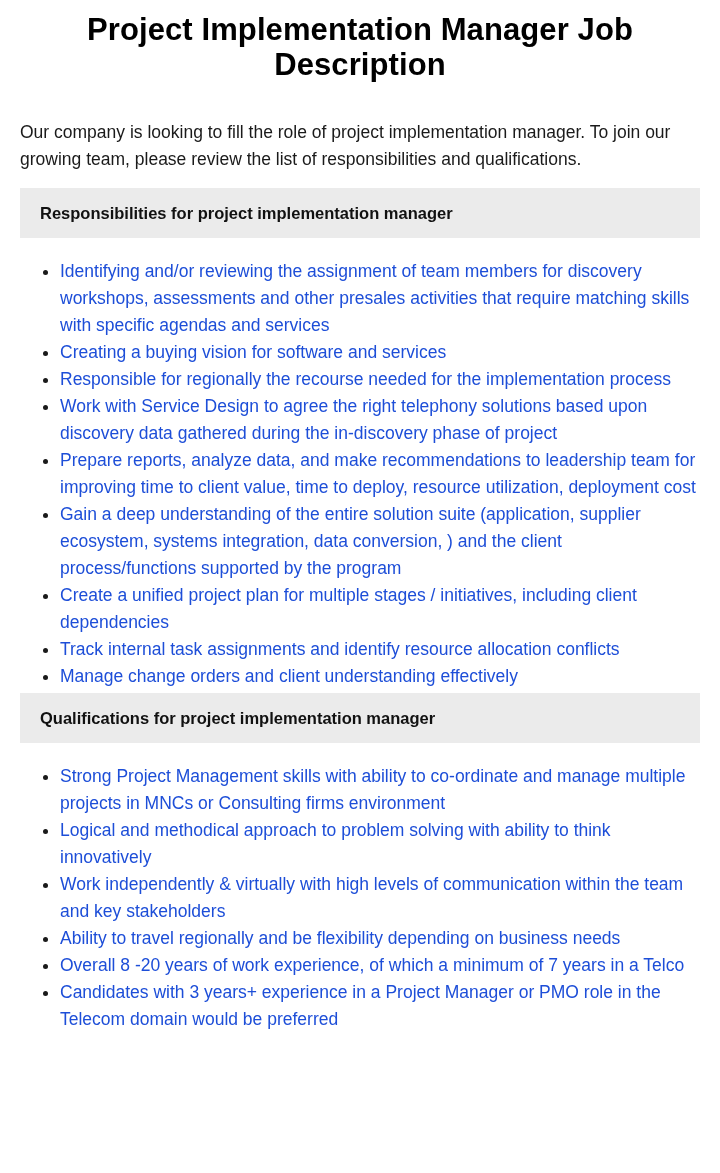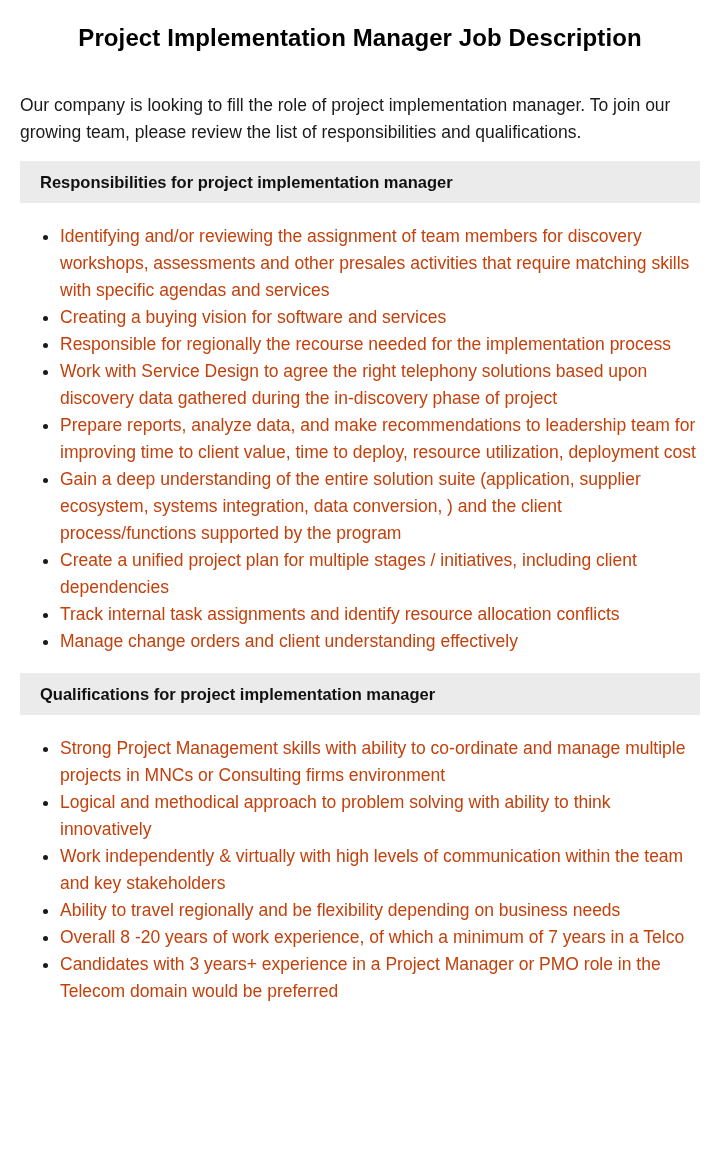--- a/index.html
+++ b/index.html
@@ -13,70 +13,70 @@
       overflow: hidden;
       font-family: "Liberation Sans", "DejaVu Sans", sans-serif;
       color: #111111;
     }
     .page {
       padding: 0 20px 0 20px;
       box-sizing: border-box;
       width: 720px;
     }
     .title {
-      margin: 16px;
+      margin: 8px;
       padding-top: 4px;
       text-align: center;
-      font-size: 24px;
+      font-size: 31px;
       font-weight: bold;
       line-height: 35px;
       letter-spacing: 0.1px;
       color: #000000;
     }
     .intro {
       margin: 37px 0 0 0;
       font-size: 17.5px;
       line-height: 27px;
       color: #1a1a1a;
     }
     .section-header {
       margin-top: 15px;
       background: #ebebeb;
-      height: 42px;
+      height: 50px;
       box-sizing: border-box;
       padding: 0 20px;
       display: flex;
       align-items: center;
       font-size: 16.5px;
       font-weight: bold;
       color: #111111;
     }
     ul.bullets {
       margin: 20px 0 0 0;
       padding: 0 0 0 40px;
       list-style: none;
     }
     ul.bullets li {
       position: relative;
       font-size: 17.5px;
       line-height: 27px;
-      color: #c2410c;
+      color: #1d4ed8;
       padding-right: 0;
     }
     ul.bullets li::before {
       content: "";
       position: absolute;
       left: -17px;
       top: 11.5px;
       width: 5px;
       height: 5px;
       border-radius: 50%;
       background: #1a1a1a;
     }
-    .qual-header { margin-top: 18px; }
+    .qual-header { margin-top: 3px; }
   </style>
 </head>
 <body>
 
 <div class="page">
   <h1 class="title">Project Implementation Manager Job Description</h1>
   <p class="intro">Our company is looking to fill the role of project implementation manager. To join our growing team, please review the list of responsibilities and qualifications.</p>
 
   <div class="section-header">
     <span>Responsibilities for project implementation manager</span>

